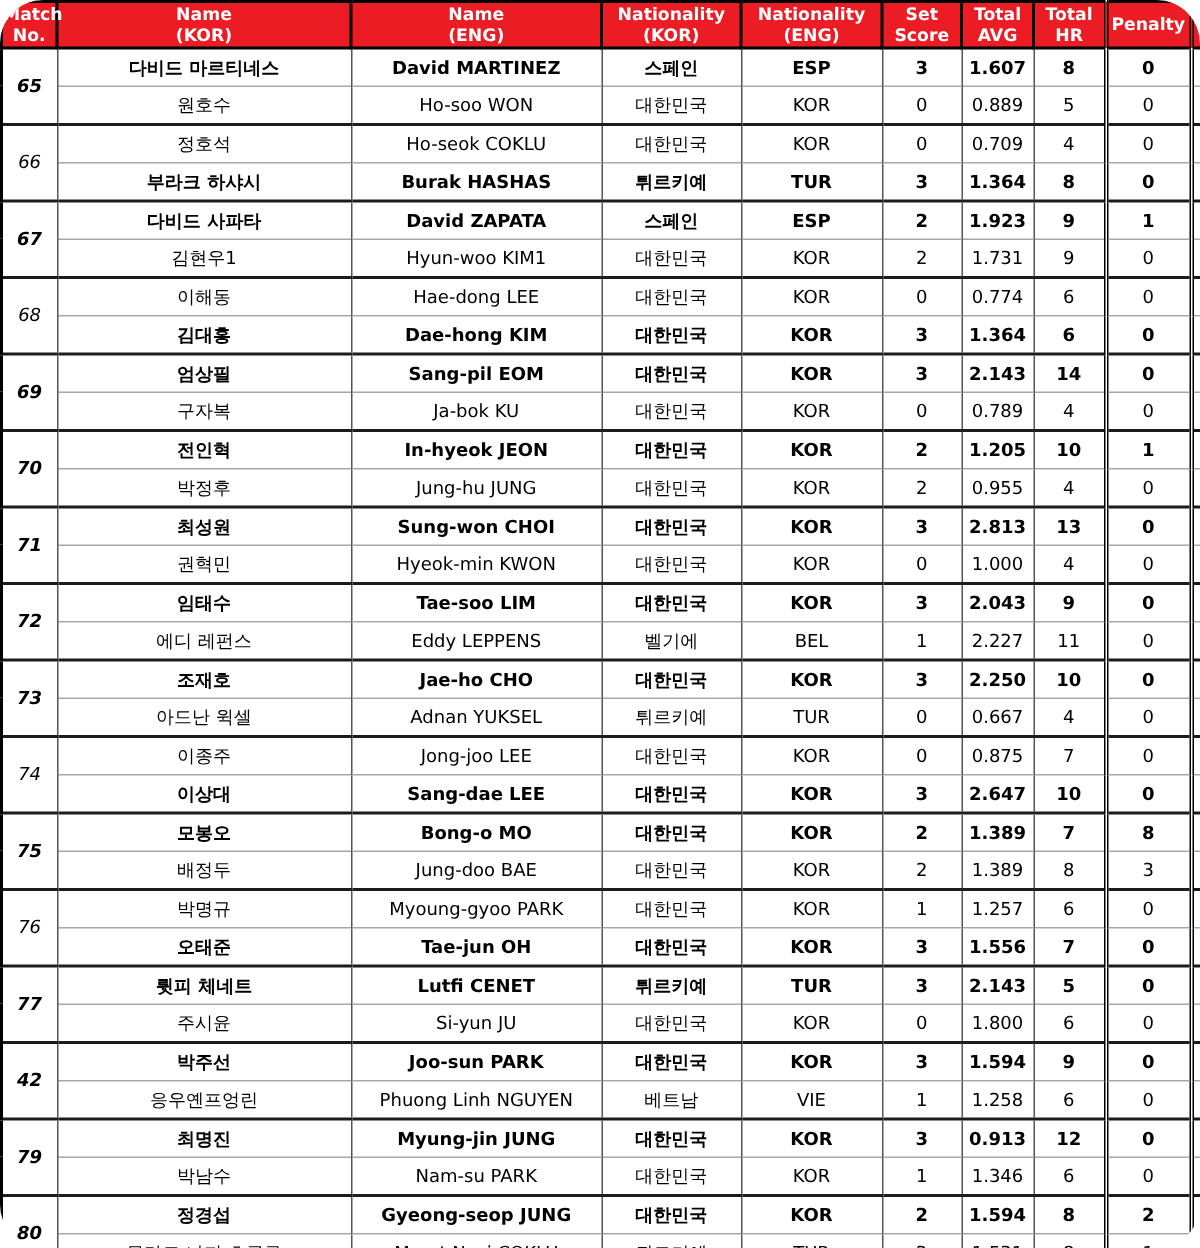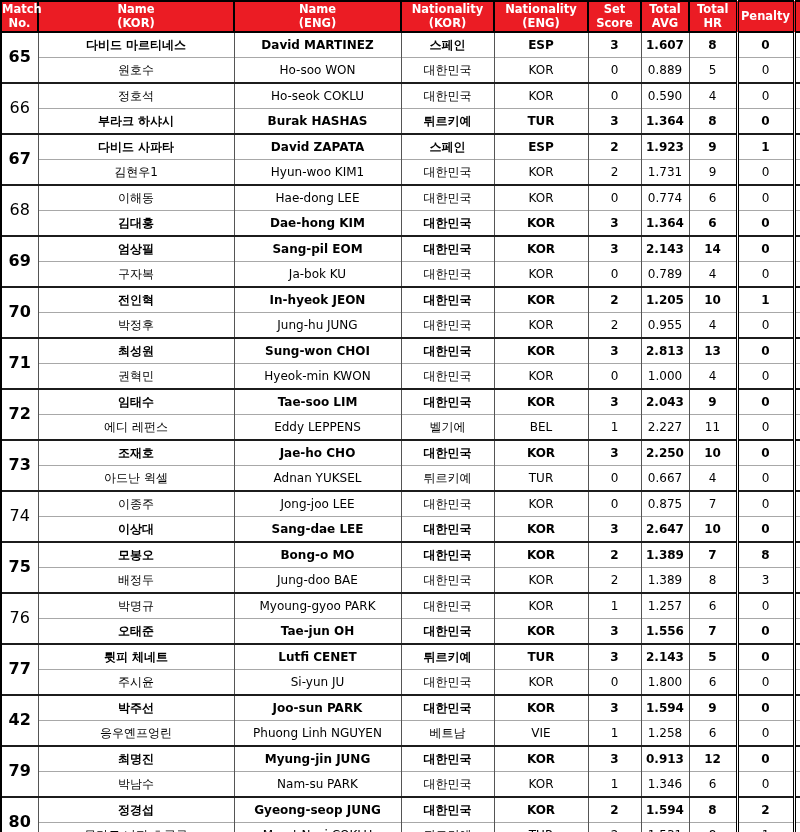--- a/index.html
+++ b/index.html
@@ -1,18 +1,19 @@
 <!DOCTYPE html>
 <html style="--header-bg: #EB1C24; --header-text: #FFFFFF;"><head>
 <meta charset="utf-8">
 <style>
   html, body { margin: 0; padding: 0; background: #ffffff; }
   .page {
     width: 800px; height: 832px; background: #ffffff; overflow: hidden;
     font-family: "DejaVu Sans", "Liberation Sans", sans-serif;
+    border-radius: 29px;
   }
   table.results {
     border-collapse: collapse; table-layout: fixed; width: 800px;
     border: 2px solid #000;
   }
   
   thead th {
     background: var(--header-bg, #EB1C24);
     color: var(--header-text, #ffffff);
     font-size: 11.5px; font-weight: bold;
@@ -29,21 +30,21 @@
     height: 24px; line-height: 24px; padding: 0;
     border-left: 1px solid #555; border-right: 1px solid #555;
     white-space: nowrap; overflow: hidden;
   }
   tbody td.c-penalty { border-left: 3px double #000; }
   tbody td.c-sliver { border-left: 3px double #000; border-right: 2px solid #000; background: #fff; }
   tr.p1 td { border-top: 2px solid #1c1c1c; }
   tr.p2 td { border-top: 1px solid #a8a8a8; }
   tbody tr:last-child td { border-bottom: 2px solid #000; }
   tr.winner td { font-weight: bold; }
-  td.match-no { font-size: 16px; border-left: 2px solid #000; }
+  td.match-no { font-size: 12px; border-left: 2px solid #000; font-style: italic; }
 </style>
 </head>
 <body>
 
 <div class="page">
   <table class="results">
     <colgroup>
       <col style="width:37px">
         <col style="width:196px">
         <col style="width:167px">
@@ -119,21 +120,21 @@
           <td class="c-penalty">0</td>
           <td class="c-sliver"></td>
         </tr>
         <tr class="p1">
           <td rowspan="2" class="match-no">66</td>
           <td class="c-name-kor">정호석</td>
           <td class="c-name-eng">Ho-seok COKLU</td>
           <td class="c-nat-kor">대한민국</td>
           <td class="c-nat-eng">KOR</td>
           <td class="c-set-score">0</td>
-          <td class="c-total-avg">0.590</td>
+          <td class="c-total-avg">0.709</td>
           <td class="c-total-hr">4</td>
           <td class="c-penalty">0</td>
           <td class="c-sliver"></td>
         </tr>
         <tr class="p2 winner">
           <td class="c-name-kor">부라크 하샤시</td>
           <td class="c-name-eng">Burak HASHAS</td>
           <td class="c-nat-kor">튀르키예</td>
           <td class="c-nat-eng">TUR</td>
           <td class="c-set-score">3</td>

